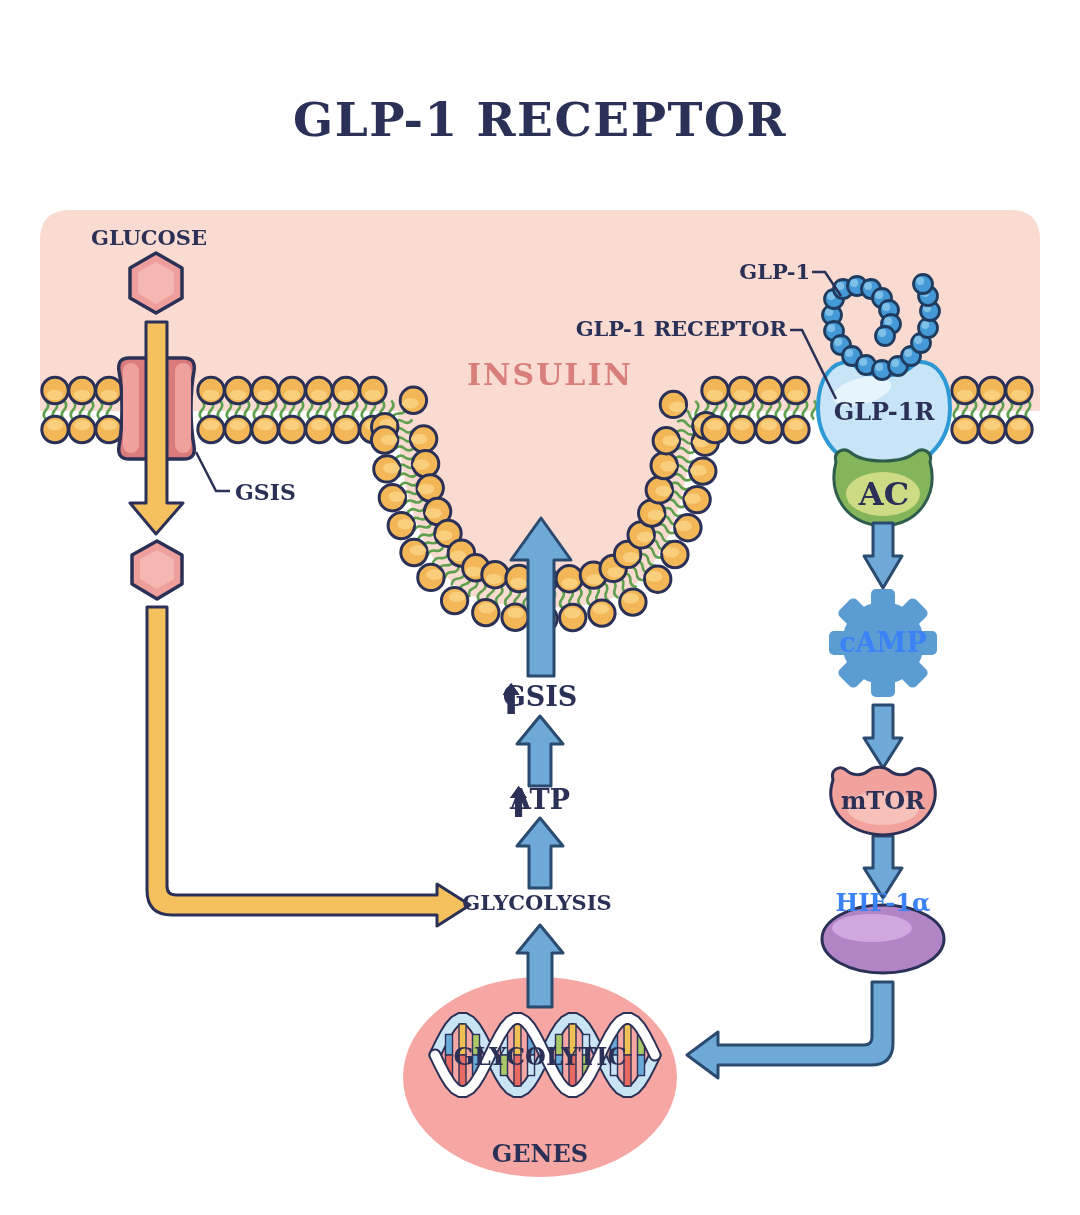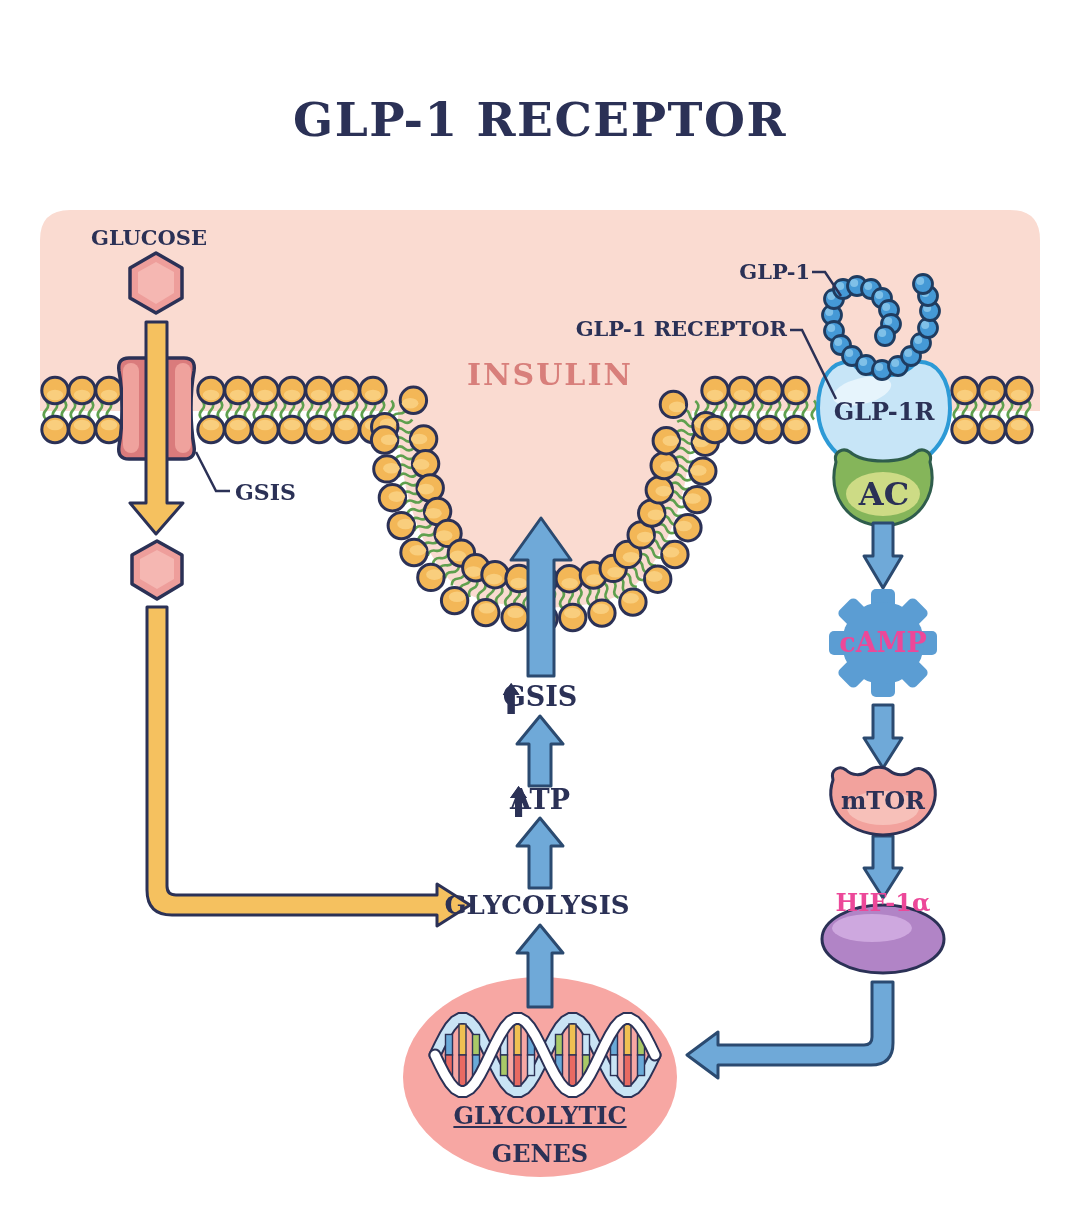--- a/index.html
+++ b/index.html
@@ -5,21 +5,21 @@
   html,body{margin:0;padding:0;background:#ffffff;}
   .stage{position:relative;width:1080px;height:1215px;background:#ffffff;overflow:hidden;
          font-family:"DejaVu Serif","Liberation Serif",serif;}
   .stage svg{position:absolute;left:0;top:0;}
   .lbl{position:absolute;font-weight:bold;color:#2B3156;white-space:nowrap;
        transform:translateX(-50%);line-height:1;}
   .lbl.left{transform:none;}
   .lbl.rightal{transform:translateX(-100%);}
   .title{font-size:47px;letter-spacing:1.5px;}
   .insulin{color:#D87F7B;font-size:30px;letter-spacing:2px;}
-  .white{color:#ec4899;}
+  .white{color:#3b82f6;}
   .sm{font-size:21px;}
   .md{font-size:24px;text-align:center;}
   .row{position:absolute;display:flex;align-items:center;gap:9px;transform:translateX(-50%);}
   .row .t{font-weight:bold;color:#2B3156;font-size:27px;line-height:1;}
   .trend{display:block;}
 </style>
 </head>
 <body>
 
 <div class="stage">
@@ -500,18 +500,18 @@
 <div class="row" style="left:540px;top:786px;">
   <svg class="trend" width="17" height="31">
     <path d="M8.5,0 L17,12 L12,12 L12,31 L5,31 L5,12 L0,12 Z" fill="#2B3156"></path>
       </svg>
   <span class="t">ATP</span>
   <svg class="trend" width="17" height="31">
     <path d="M8.5,0 L17,12 L12,12 L12,31 L5,31 L5,12 L0,12 Z" fill="#2B3156"></path>
       </svg>
 </div>
 
-<div class="lbl" style="left:537px;top:892px;font-size:26px;">GLYCOLYSIS</div>
-
-<div class="lbl md" style="left:540px;top:1104px;text-decoration:underline;">GLYCOLYTIC</div>
+<div class="lbl" style="left:537px;top:892px;font-size:21px;">GLYCOLYSIS</div>
+
+<div class="lbl md" style="left:540px;top:1045px;">GLYCOLYTIC</div>
 <div class="lbl md" style="left:540px;top:1142px;">GENES</div>
 
 </div>
 
 </body></html>

